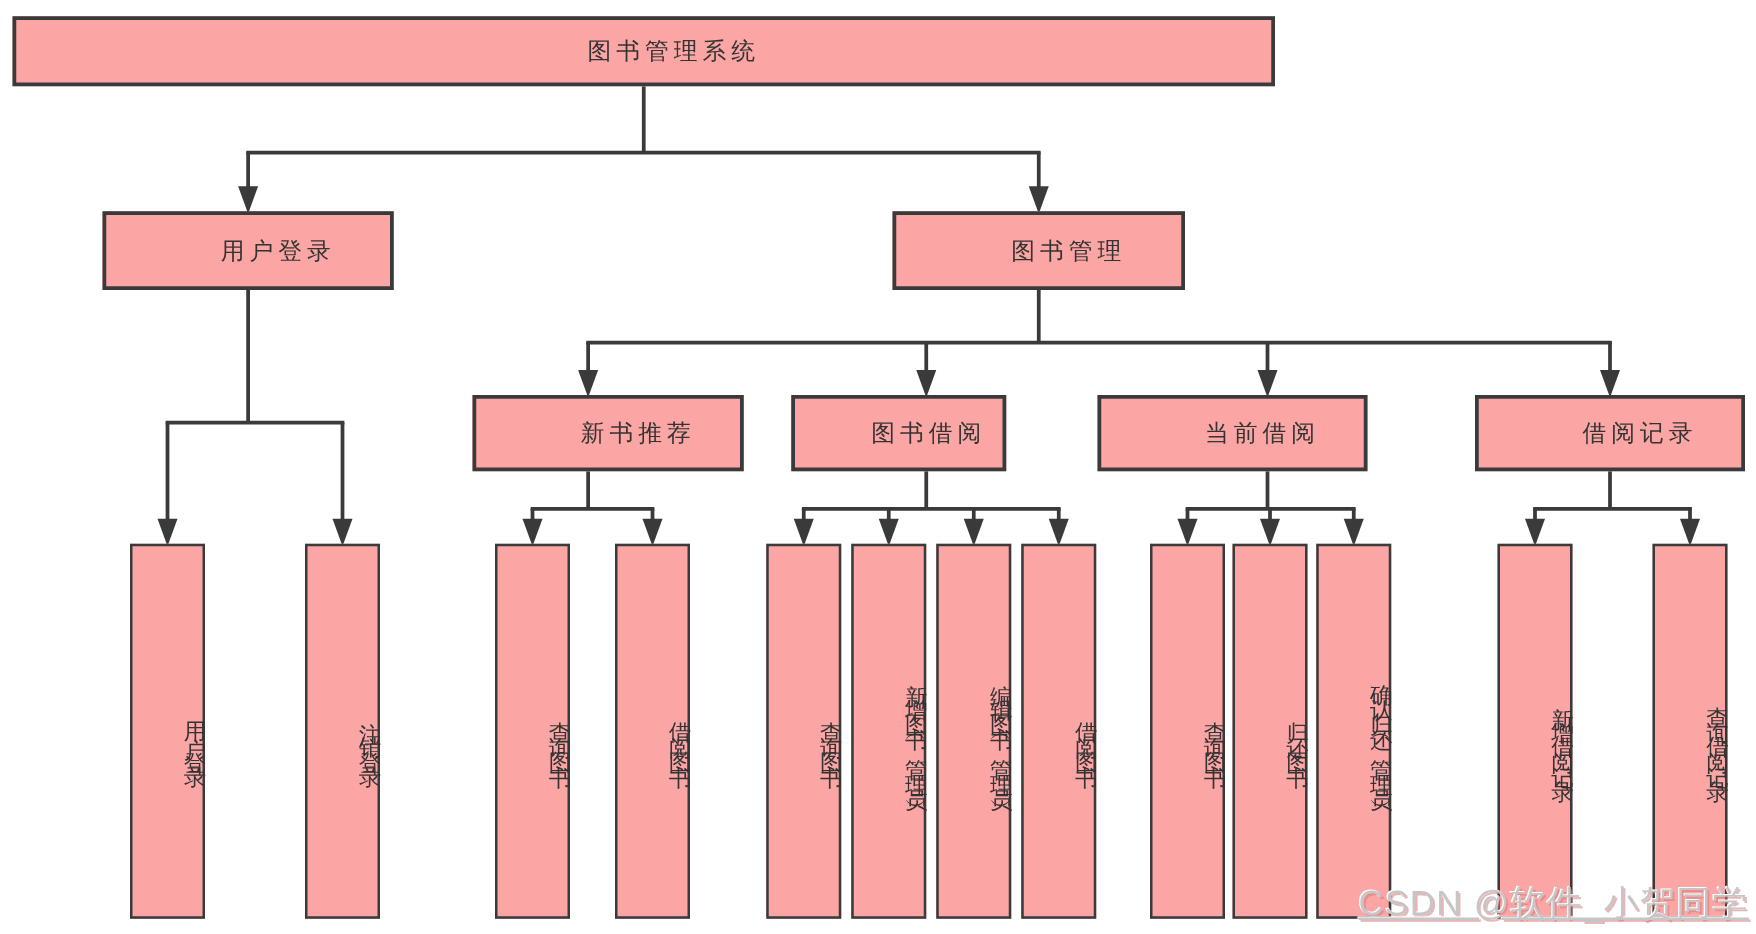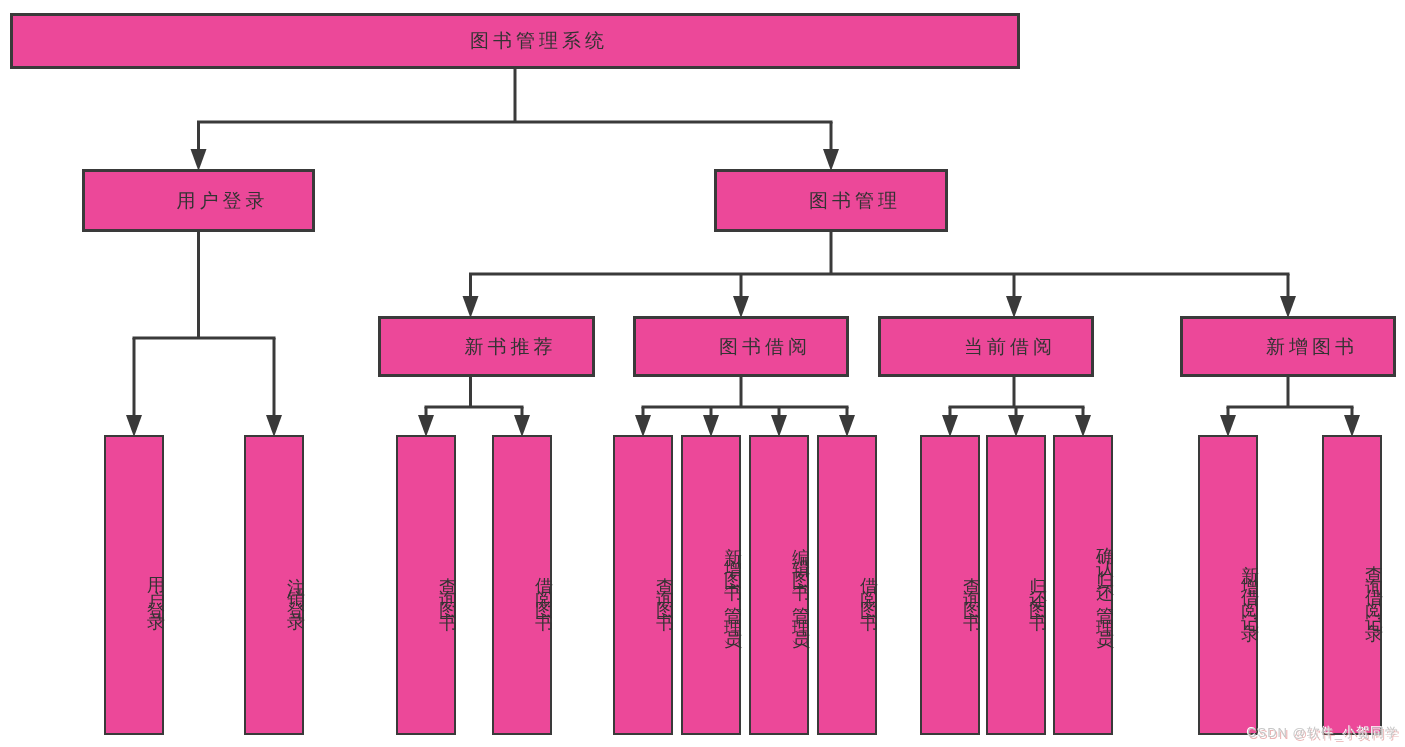--- a/index.html
+++ b/index.html
@@ -5,41 +5,41 @@
   :root { --line:#3a3a3a; --text:#333333; --bg:#ffffff; }
   html,body { margin:0; padding:0; background:#fff; }
   #stage {
     position:relative; width:1405px; height:747px;
     background:var(--bg); overflow:hidden;
     font-family:"Liberation Sans","DejaVu Sans",sans-serif;
   }
   #connectors { position:absolute; left:0; top:0; }
   .node {
     position:absolute; box-sizing:border-box;
-    border:3px solid var(--line); background:#ec4899;
+    border:3px solid var(--line); background:#fca5a5;
     display:flex; align-items:center; justify-content:center;
     color:var(--text);
     padding-left:44px;
   }
   .node.leaf { border-width:2.5px; }
   .node .label {
     font-size:19px; letter-spacing:4px; white-space:nowrap;
     color:var(--text); text-indent:4px;
   }
   .node.vertical .label {
     writing-mode:vertical-rl; text-orientation:mixed;
     font-size:18px; letter-spacing:12px; line-height:1;
     text-indent:0; padding-top:4px;
   }
   .watermark {
     position:absolute; right:6px; bottom:5px;
-    font-size:13px; letter-spacing:1px; white-space:nowrap;
+    font-size:28px; letter-spacing:1px; white-space:nowrap;
     color:#c6c6c6;
     text-shadow:-1px -1px 0 #ffffff, 1.5px 1.5px 0 rgba(216,120,120,0.55);
-    z-index:5; pointer-events:none;
+    z-index:5; pointer-events:none;text-decoration:underline;
   }
 </style>
 </head>
 <body>
 
 <div id="stage">
   <svg id="connectors" width="1405" height="747" viewBox="0 0 1405 747">
       <line x1="515" y1="69" x2="515" y2="122" stroke="#3a3a3a" stroke-width="3"></line>
       <line x1="197" y1="122" x2="832.5" y2="122" stroke="#3a3a3a" stroke-width="3"></line>
       <line x1="198.5" y1="122" x2="198.5" y2="153" stroke="#3a3a3a" stroke-width="3"></line>
@@ -105,28 +105,28 @@
       </div>
       <div class="node vertical leaf" style="left: 104px; top: 435px; width: 60px; height: 300px;">
         <span class="label">用户登录</span>
       </div>
       <div class="node vertical leaf" style="left: 244px; top: 435px; width: 60px; height: 300px;">
         <span class="label">注销登录</span>
       </div>
       <div class="node" style="left: 362px; top: 316px; width: 217px; height: 61px; margin-left: 16px;">
         <span class="label">新书推荐</span>
       </div>
-      <div class="node" style="left: 633px; top: 316px; width: 216px; height: 61px;">
+      <div class="node" style="left: 633px; top: 316px; width: 172px; height: 61px;">
         <span class="label">图书借阅</span>
       </div>
       <div class="node" style="left: 878px; top: 316px; width: 216px; height: 61px;">
         <span class="label">当前借阅</span>
       </div>
       <div class="node" style="left: 1180px; top: 316px; width: 216px; height: 61px;">
-        <span class="label">新增图书</span>
+        <span class="label">借阅记录</span>
       </div>
       <div class="node vertical leaf" style="left: 396px; top: 435px; width: 60px; height: 300px;">
         <span class="label">查询图书</span>
       </div>
       <div class="node vertical leaf" style="left: 492px; top: 435px; width: 60px; height: 300px;">
         <span class="label">借阅图书</span>
       </div>
       <div class="node vertical leaf" style="left: 613px; top: 435px; width: 60px; height: 300px;">
         <span class="label">查询图书</span>
       </div>

